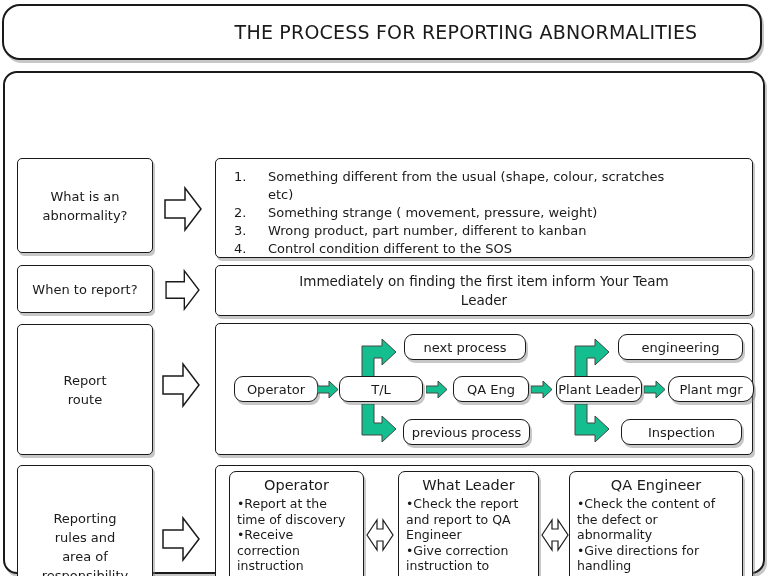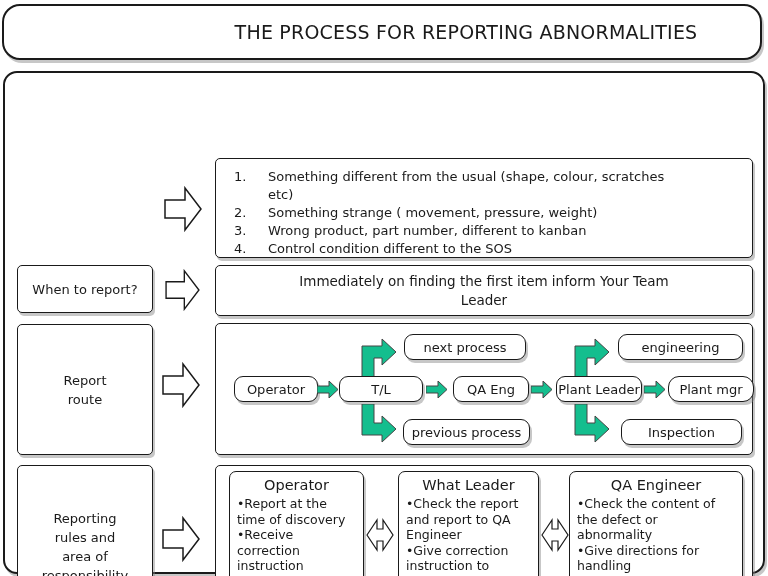--- a/index.html
+++ b/index.html
@@ -95,20 +95,22 @@
 <body>
 
 <div class="stage">
 
   <div class="title-bar shadow">
     <div class="title-text">THE PROCESS FOR REPORTING ABNORMALITIES</div>
   </div>
 
   <div class="main shadow">
 
+    <div class="lbl shadow" id="lbl1">What is an
+abnormality?</div>
     <div class="lbl shadow" id="lbl2">When to report?</div>
     <div class="lbl shadow" id="lbl3">Report
 route</div>
     <div class="lbl shadow" id="lbl4">Reporting
 rules and
 area of
 responsibility</div>
 
     <span class="warrow" id="wa1">
       <svg width="100%" height="100%" viewBox="0 0 38 46">

